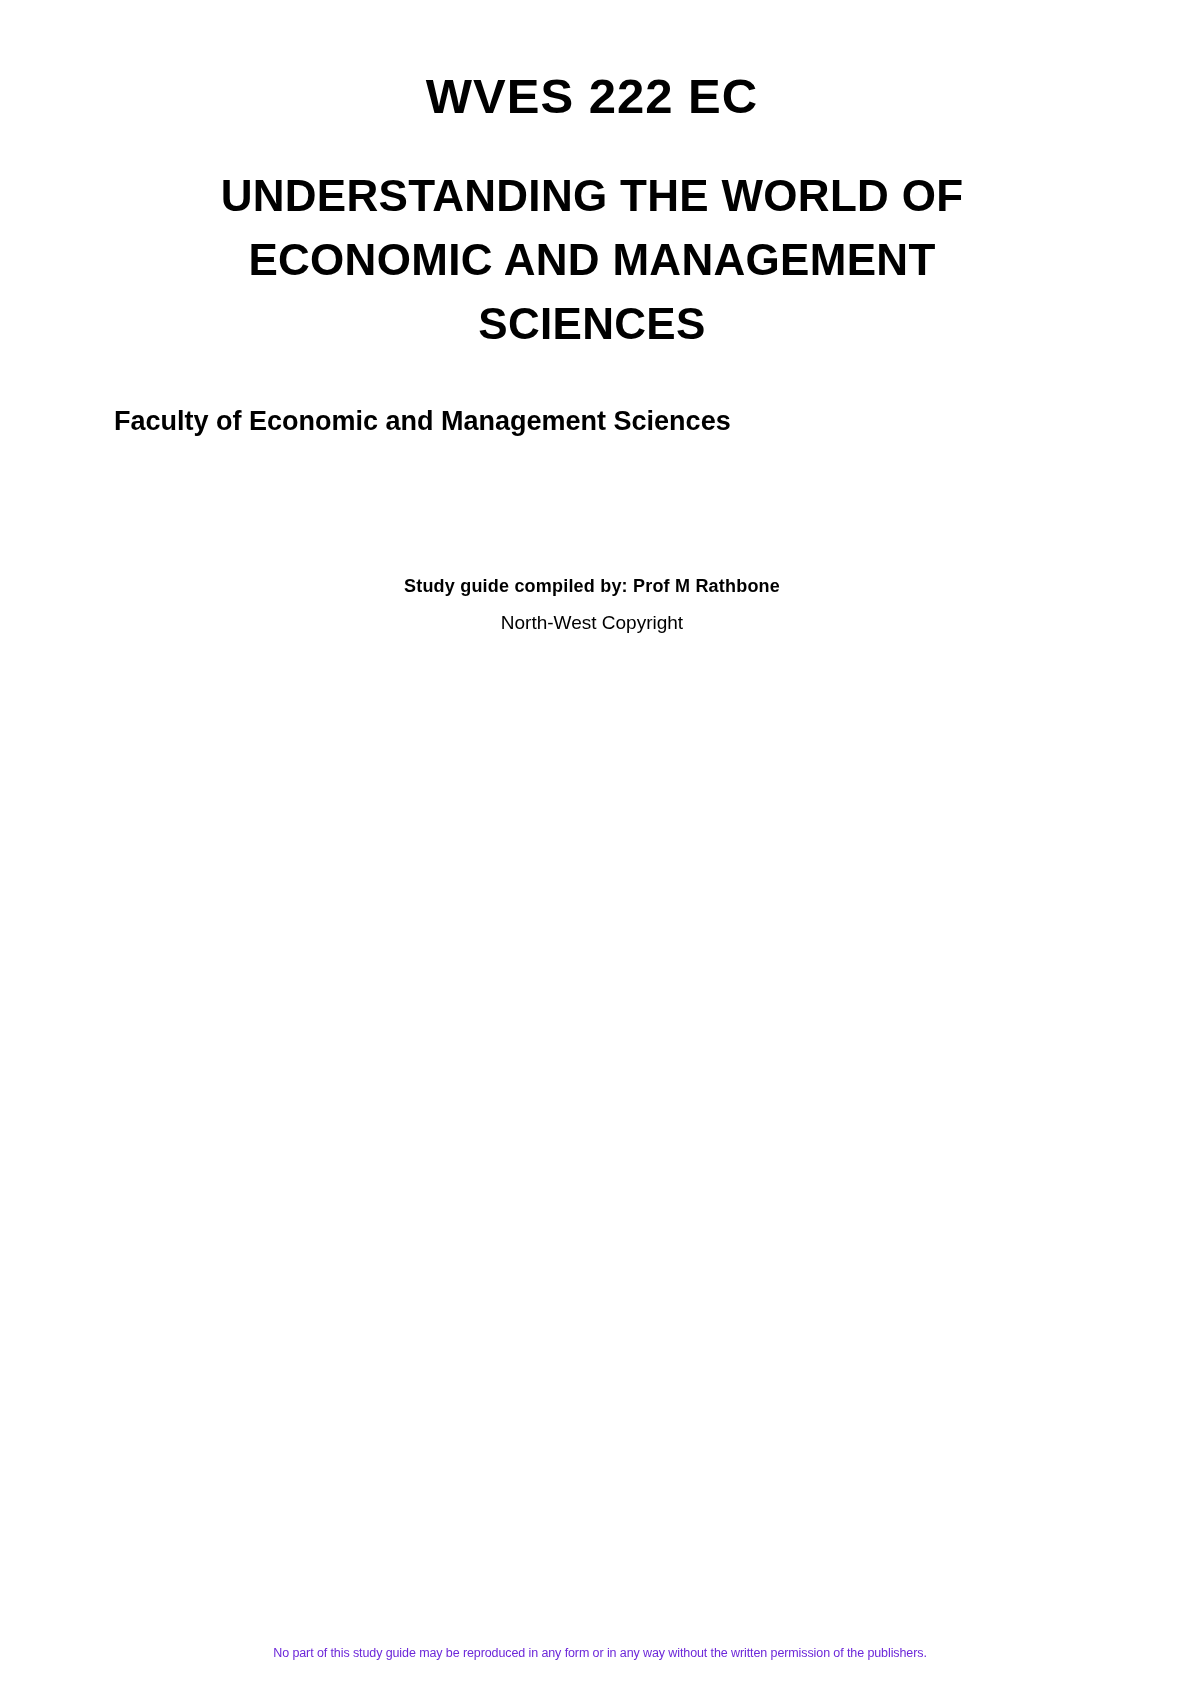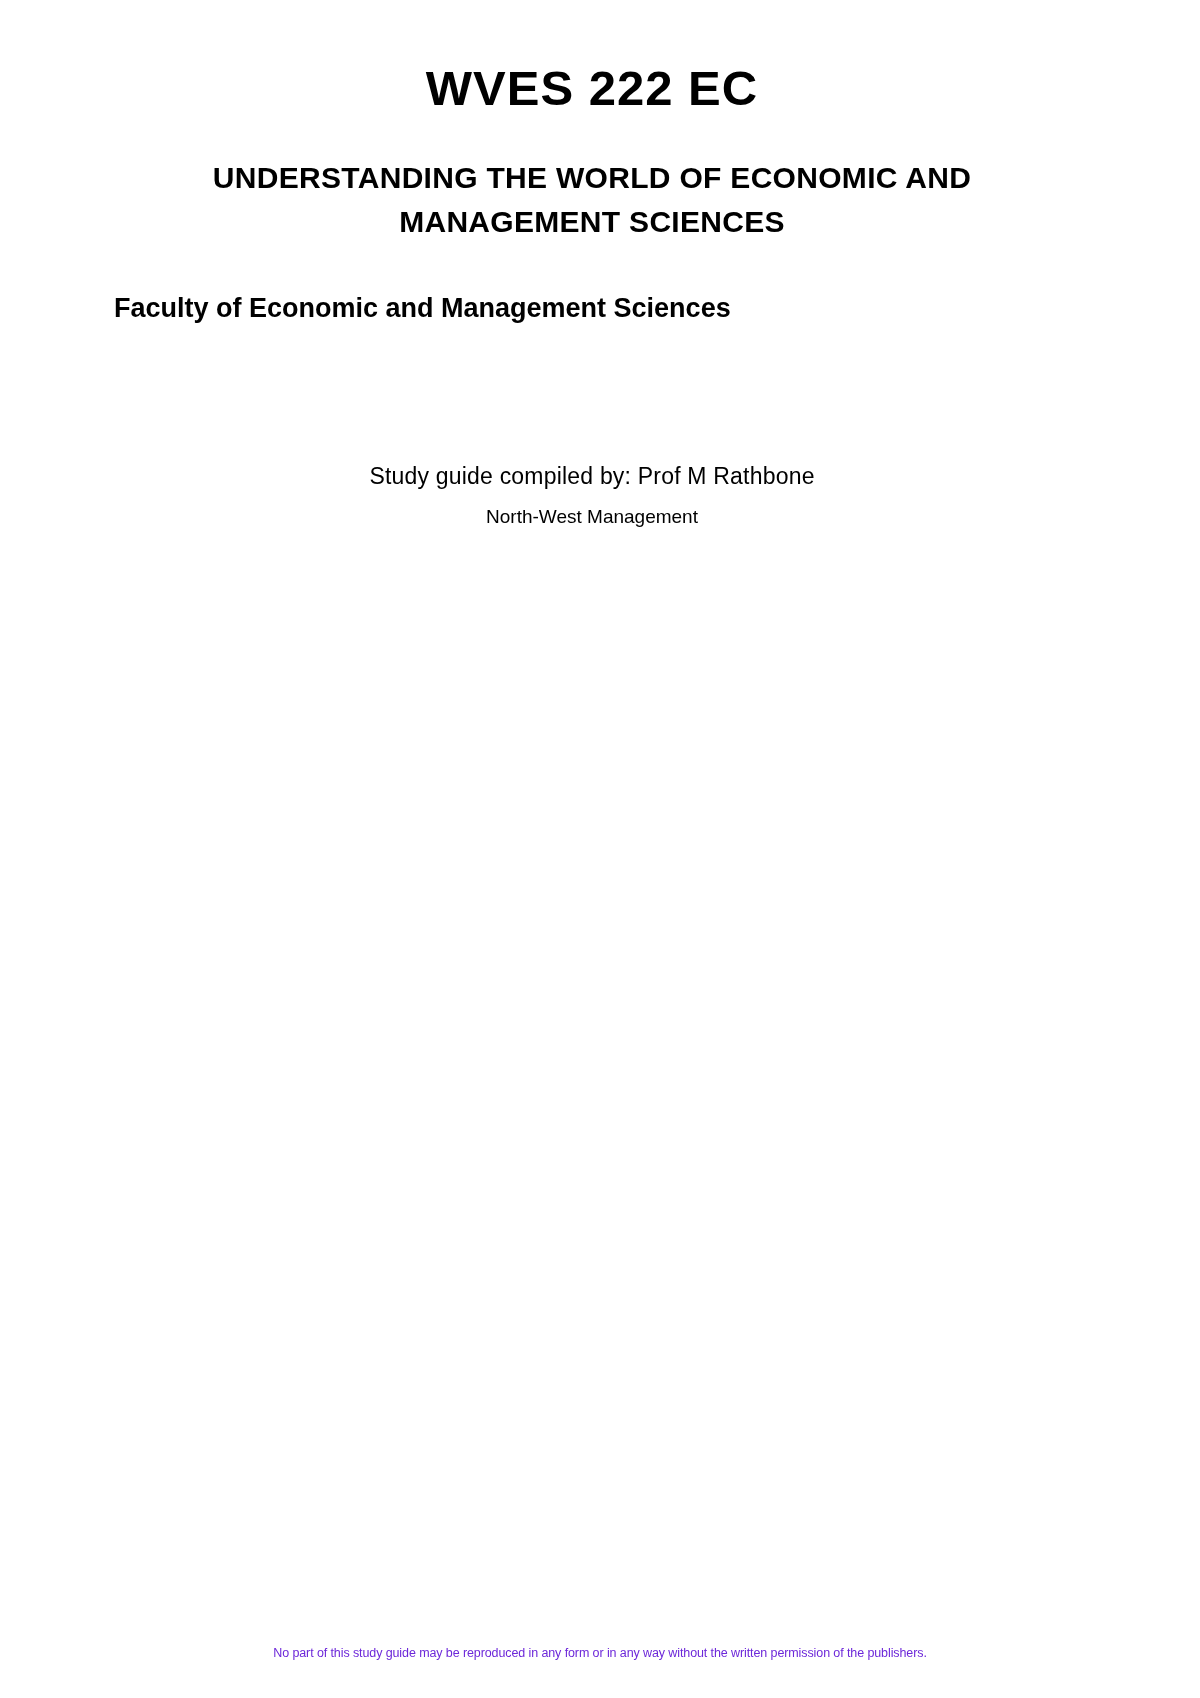--- a/index.html
+++ b/index.html
@@ -20,35 +20,35 @@
     width: 1200px;
     height: 1698px;
     background: #ffffff;
     box-sizing: border-box;
   }
   .content {
     position: absolute;
     left: 0;
     right: 16px;
     top: 0;
-    padding: 8px 110px;
+    padding: 16px 110px;
     box-sizing: border-box;
   }
   .course-code {
     text-align: center;
     font-size: 49px;
     font-weight: bold;
     letter-spacing: 1px;
     margin: 0;
     padding-top: 52px;
     line-height: 1.15;
   }
   .course-title {
     text-align: center;
-    font-size: 30px;
+    font-size: 44px;
     font-weight: bold;
     letter-spacing: 0.3px;
     line-height: 1.45;
     margin: 0;
     padding-top: 40px;
     max-width: 860px;
     margin-left: auto;
     margin-right: auto;
   }
   .faculty {
@@ -56,22 +56,22 @@
     font-weight: bold;
     margin: 4px;
     padding-top: 44px;
     line-height: 1.3;
   }
   .credits {
     text-align: center;
     padding-top: 132px;
   }
   .credits .compiled-by {
-    font-size: 23px;
-    font-weight: normal;
+    font-size: 18px;
+    font-weight: bold;
     letter-spacing: 0.2px;
     margin: 0 0 13px 0;
     line-height: 1.3;
     text-align: center;
   }
   .credits .copyright {
     font-size: 19px;
     font-weight: normal;
     margin: 0 0 13px 0;
     line-height: 1.3;
@@ -101,20 +101,20 @@
   <div class="content">
 
     <h1 class="course-code">WVES 222 EC</h1>
 
     <h2 class="course-title">UNDERSTANDING THE WORLD OF ECONOMIC AND MANAGEMENT SCIENCES</h2>
 
     <p class="faculty">Faculty of Economic and Management Sciences</p>
 
     <div class="credits">
       <p class="compiled-by">Study guide compiled by: Prof M Rathbone</p>
-      <p class="university">North-West Management</p>
+      <p class="university">North-West Copyright</p>
     </div>
 
   </div>
 
   <div class="footer-note">No part of this study guide may be reproduced in any form or in any way without the written permission of the publishers.</div>
 
 </div>
 
 </body></html>

